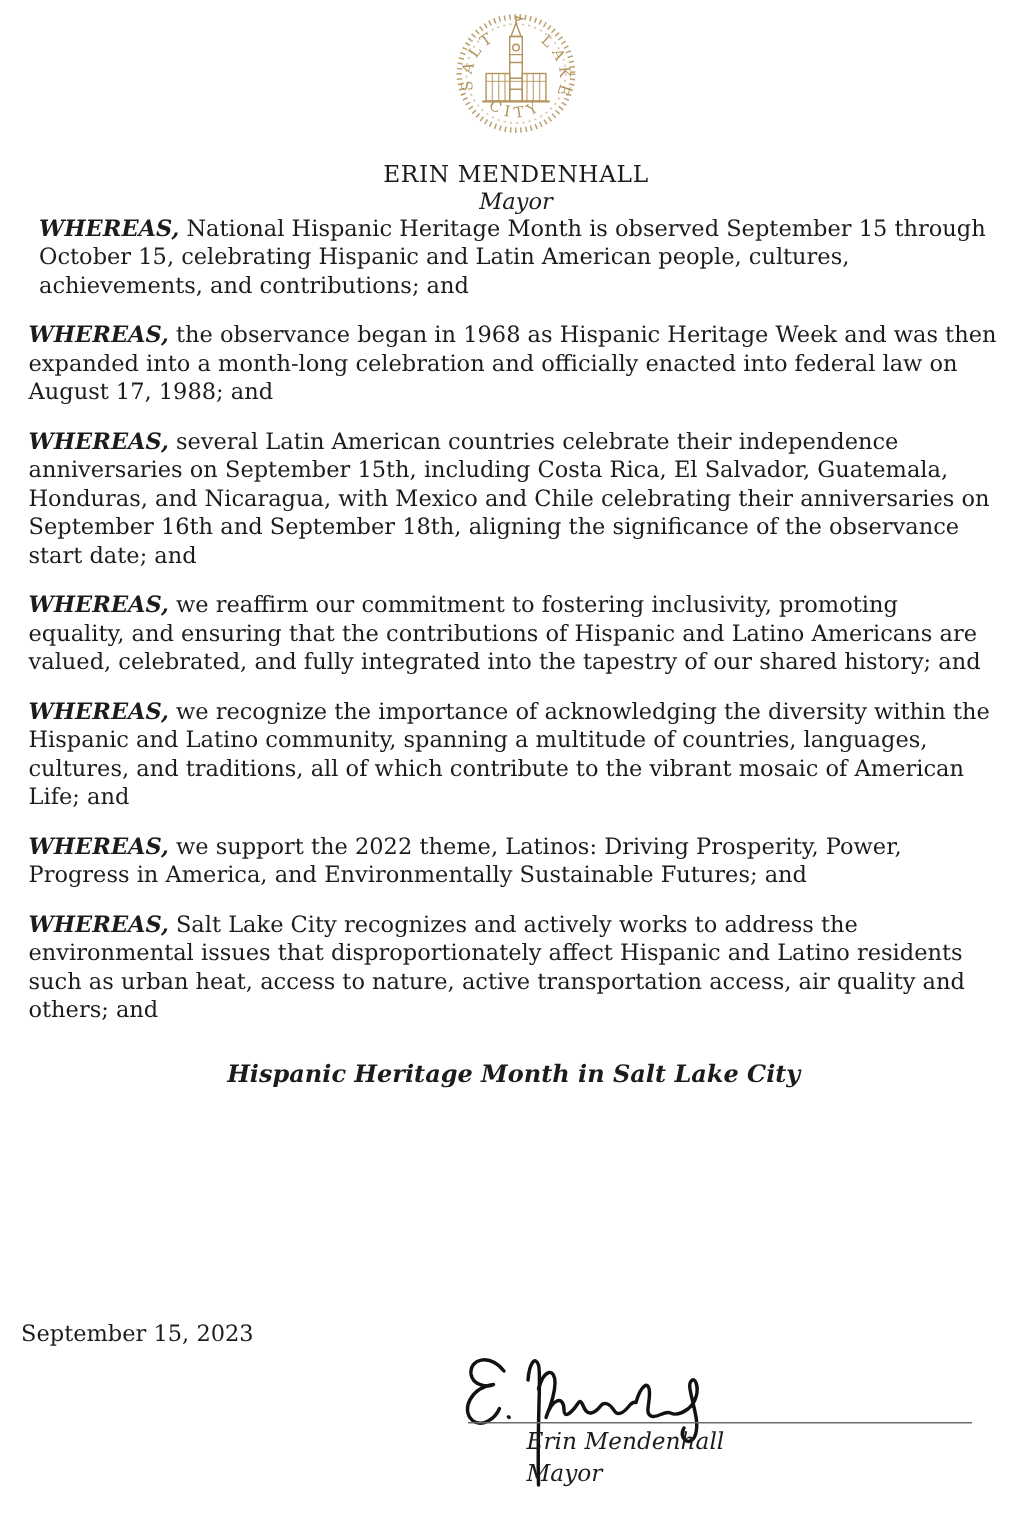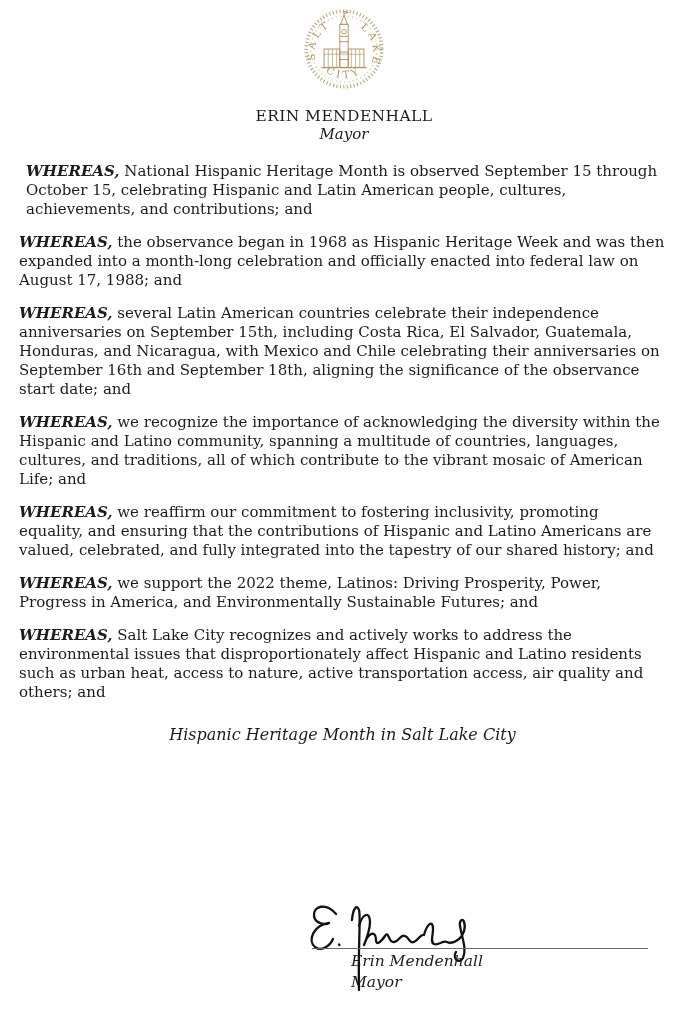--- a/index.html
+++ b/index.html
@@ -18,30 +18,30 @@
   
   .header { text-align: center; padding-top: 7px; }
   .seal { display: inline-block; width: 84px; height: 84px; color: #b3945c; }
   .seal svg { width: 100%; height: 100%; }
   .seal-letters { font-family: "DejaVu Serif", serif; font-size: 9.5px; letter-spacing: 3.5px; fill: currentColor; }
   .mayor-name { margin-top: 12px; font-size: 15.5px; letter-spacing: 0.4px; line-height: 18px; }
   .mayor-role { font-style: italic; font-size: 15px; line-height: 18px; }
   .heading { margin-top: 19px; font-weight: bold; font-size: 16px; letter-spacing: 0.4px; line-height: 19px; }
 
   
-  .content { margin-top: 19px; padding: 0 22px 0 19px; }
+  .content { padding: 0 22px 0 19px; }
   .para { margin: 0 0 14px 0; font-size: 15px; line-height: 19px; }
   .para.indented { padding-left: 7px; }
   .lead { font-weight: bold; font-style: italic; }
   .it { }
 
   .proc-title {
     margin-top: 23px;
     text-align: center;
-    font-weight: normal;
+    font-weight: bold;
     font-style: italic;
     font-size: 16px;
   }
 
   
   .date { position: absolute; left: 14px; top: 880px; font-size: 15px; }
   .sig-block { position: absolute; left: 312px; top: 898px; width: 336px; height: 112px; }
   .sig-line { position: absolute; left: 0; top: 50px; width: 336px; border-top: 1.5px solid #6a6a6a; }
   .sig-svg { position: absolute; left: -6px; top: 0; width: 210px; height: 100px; pointer-events: none; }
   .sig-svg path { fill: none; stroke: #121212; stroke-width: 2.3; stroke-linecap: round; stroke-linejoin: round; }
@@ -101,33 +101,34 @@
     <div class="mayor-role">Mayor</div>
   </div>
 
   <div class="content">
     <p class="para indented"><span class="lead">WHEREAS,</span><span> National Hispanic Heritage Month is observed September 15 through October 15, celebrating Hispanic and Latin American people, cultures, achievements, and contributions; and</span></p>
 
     <p class="para"><span class="lead">WHEREAS,</span><span> the observance began in 1968 as Hispanic Heritage Week and was then expanded into a month-long celebration and officially enacted into federal law on August 17, 1988; and</span></p>
 
     <p class="para"><span class="lead">WHEREAS,</span><span> several Latin American countries celebrate their independence anniversaries on September 15th, including Costa Rica, El Salvador, Guatemala, Honduras, and Nicaragua, with Mexico and Chile celebrating their anniversaries on September 16th and September 18th, aligning the significance of the observance start date; and</span></p>
 
+    <p class="para"><span class="lead">WHEREAS,</span><span> we reaffirm our commitment to fostering inclusivity, promoting equality, and ensuring that the contributions of Hispanic and Latino Americans are valued, celebrated, and fully integrated into the tapestry of our shared history; and</span></p>
+
     <p class="para"><span class="lead">WHEREAS,</span><span> we recognize the importance of acknowledging the diversity within the Hispanic and Latino community, spanning a multitude of countries, languages, cultures, and traditions, all of which contribute to the vibrant mosaic of American Life; and</span></p>
-
-    <p class="para"><span class="lead">WHEREAS,</span><span> we reaffirm our commitment to fostering inclusivity, promoting equality, and ensuring that the contributions of Hispanic and Latino Americans are valued, celebrated, and fully integrated into the tapestry of our shared history; and</span></p>
 
     <p class="para"><span class="lead">WHEREAS,</span><span> we support the 2022 theme, </span><span class="it">Latinos: Driving Prosperity, Power, Progress in America, and Environmentally Sustainable Futures</span><span>; and</span></p>
 
     <p class="para"><span class="lead">WHEREAS,</span><span> Salt Lake City recognizes and actively works to address the environmental issues that disproportionately affect Hispanic and Latino residents such as urban heat, access to nature, active transportation access, air quality and others; and</span></p>
 
 
 
     <div class="proc-title">Hispanic Heritage Month in Salt Lake City</div>
   </div>
 
+  <div class="date">September 15, 2023</div>
 
   <div class="sig-block">
     <svg class="sig-svg" viewBox="0 0 210 100" aria-hidden="true">
 
       <path d="M 30 16 C 20 4 7 8 8 18 C 9 26 20 27 23 25 C 8 27 1 42 9 49 C 15 54 24 48 27 41"></path>
       <path d="M 33 46.5 L 33.4 47"></path>
 
       <path d="M 46 22 C 47 10 51 6 53 12 C 55 18 52 44 53 92"></path>
 
       <path d="M 53 28 C 57 14 64 14 64 24 C 64 32 60 42 58 47 C 62 34 70 32 70 42 C 70 48 75 44 79 38 C 83 32 82 45 88 44 C 94 43 94 36 99 38 C 104 40 103 46 108 44 C 113 42 114 36 118 37 C 121 26 127 21 127 31 C 127 39 124 44 128 46 C 132 48 137 42 141 44 C 145 46 149 44 153 41 C 158 37 160 29 158 24 C 157 20 153 22 154 28 C 156 40 161 51 157 60 C 153 67 146 60 150 54"></path>

